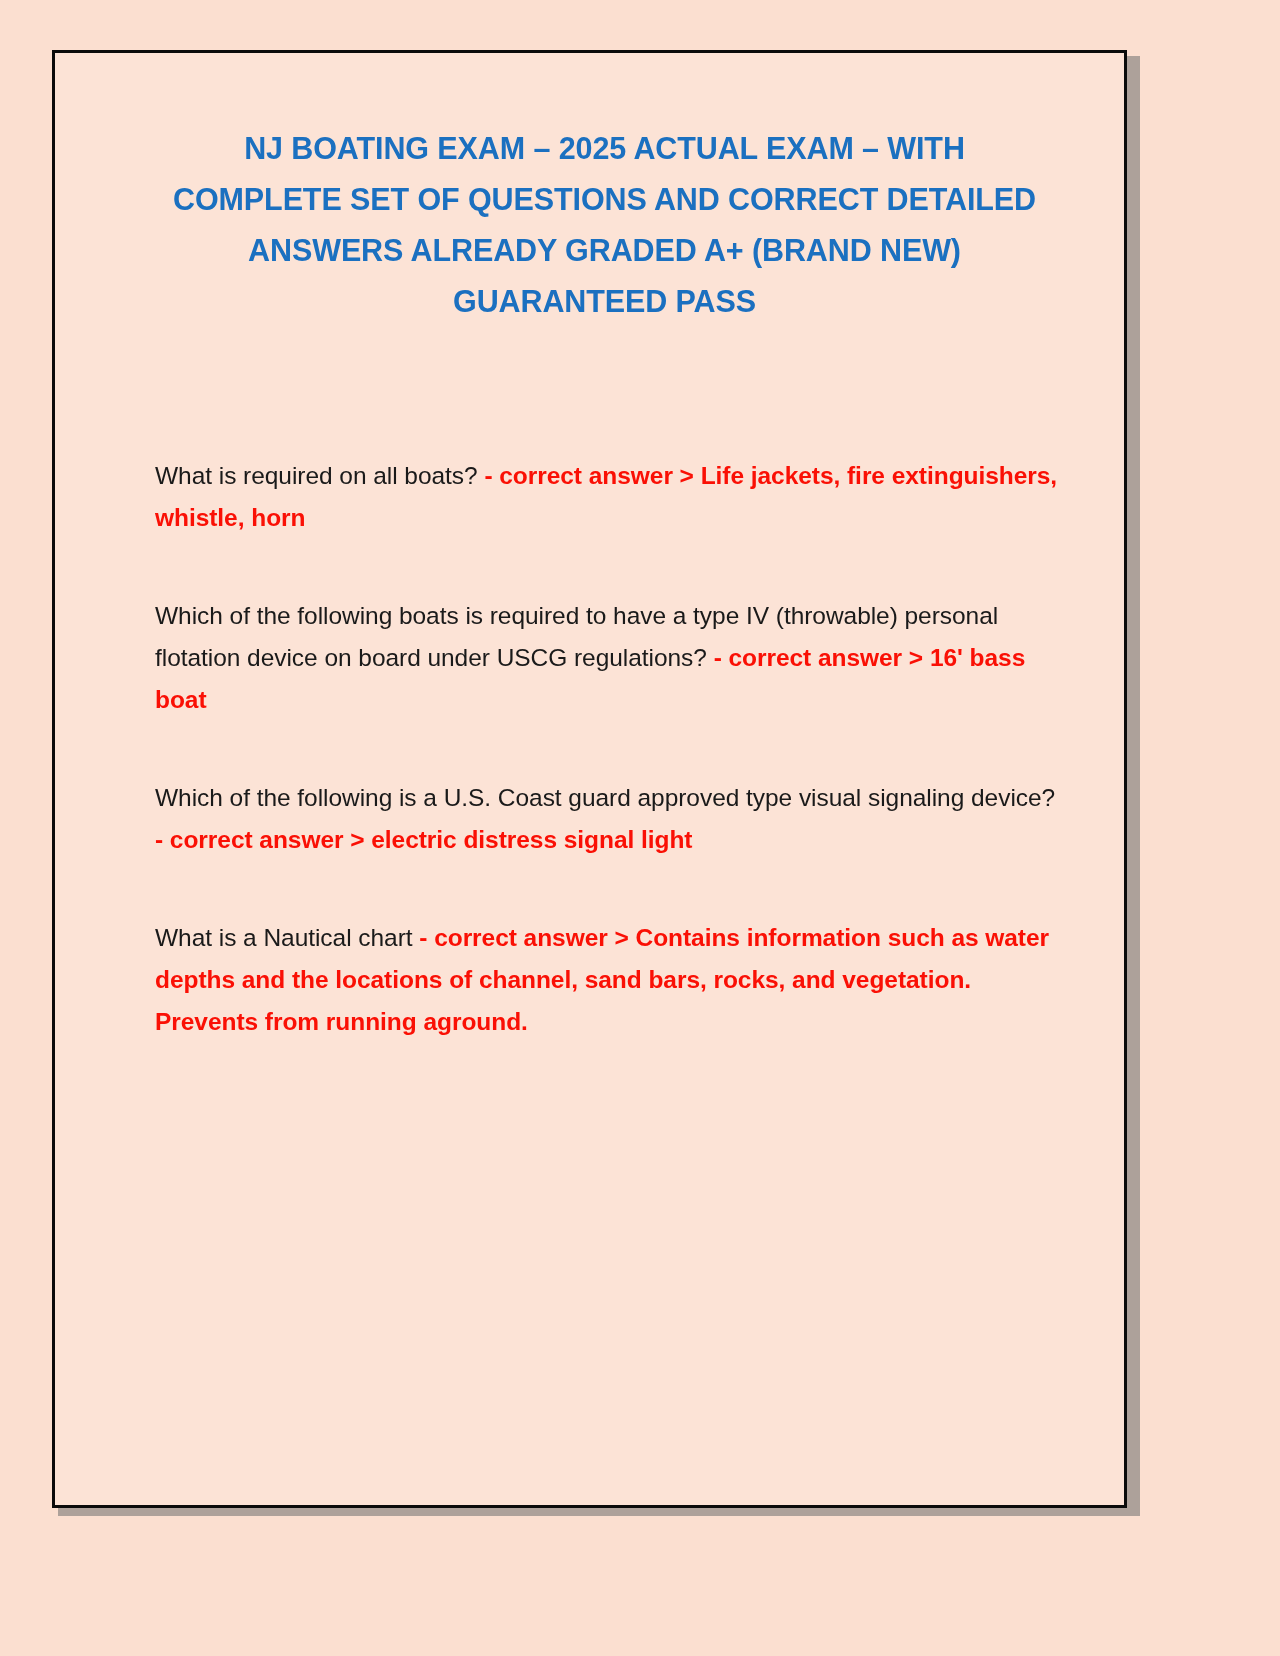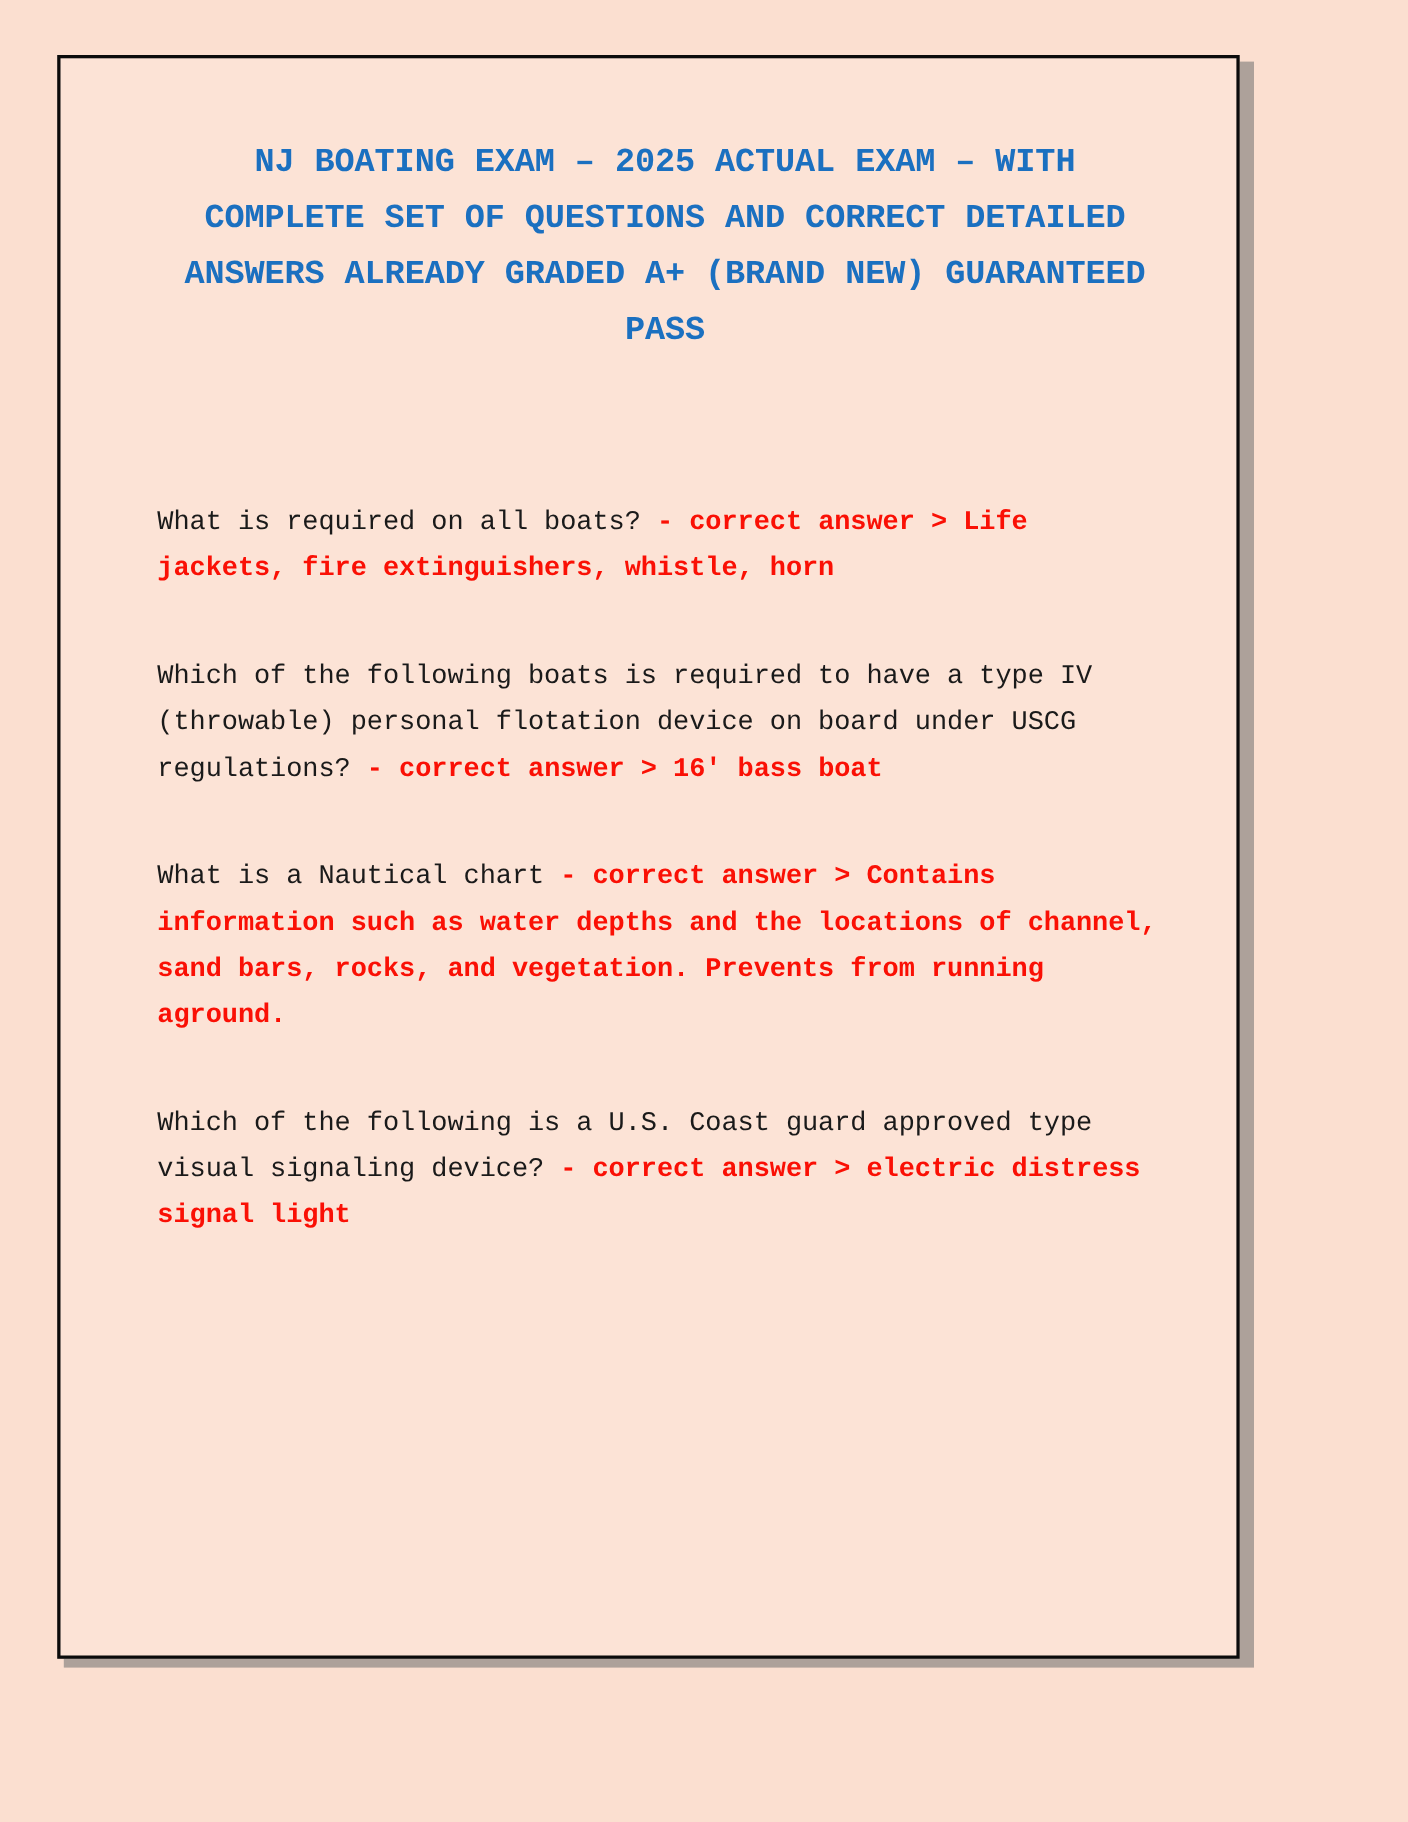--- a/index.html
+++ b/index.html
@@ -45,37 +45,37 @@
   }
 
   .doc-inner {
     position: absolute;
     left: 0;
     top: 0;
     right: 0;
     bottom: 0;
     padding: 70px 58px 5px 88px;
     box-sizing: border-box;
-    font-family: Liberation Mono, monospace;
   }
 
   .doc-title {
     color: #1b70c0;
     font-weight: bold;
     font-size: 30.5px;
     line-height: 51px;
     text-align: center;
     letter-spacing: -0.1px;
     margin: 0 auto;
     padding: 0 6px;
     max-width: 885px;
   }
 
   .qa-list {
     margin-top: 128px;
+    margin-left: 12px;
   }
 
   .qa-block {
     font-size: 24.5px;
     line-height: 42px;
     color: #1a1a1a;
     margin-bottom: 56px;
     max-width: 910px;
     letter-spacing: -0.05px;
   }
@@ -110,25 +110,25 @@
 
         <p class="qa-block">
           <span class="q-text">What is required on all boats? </span><span class="a-text">- correct answer &gt; </span><span class="a-text">Life jackets, fire extinguishers, whistle, horn</span>
         </p>
 
         <p class="qa-block">
           <span class="q-text">Which of the following boats is required to have a type IV (throwable) personal flotation device on board under USCG regulations? </span><span class="a-text">- correct answer &gt; </span><span class="a-text">16' bass boat</span>
         </p>
 
         <p class="qa-block">
-          <span class="q-text">What is a Nautical chart </span><span class="a-text">- correct answer &gt; </span><span class="a-text">Contains information such as water depths and the locations of channel, sand bars, rocks, and vegetation. Prevents from running aground.</span>
+          <span class="q-text">Which of the following is a U.S. Coast guard approved type visual signaling device? </span><span class="a-text">- correct answer &gt; </span><span class="a-text">electric distress signal light</span>
         </p>
 
         <p class="qa-block">
-          <span class="q-text">Which of the following is a U.S. Coast guard approved type visual signaling device? </span><span class="a-text">- correct answer &gt; </span><span class="a-text">electric distress signal light</span>
+          <span class="q-text">What is a Nautical chart </span><span class="a-text">- correct answer &gt; </span><span class="a-text">Contains information such as water depths and the locations of channel, sand bars, rocks, and vegetation. Prevents from running aground.</span>
         </p>
 
 
       </div>
 
     </div>
   </div>
 
 </div>
 

